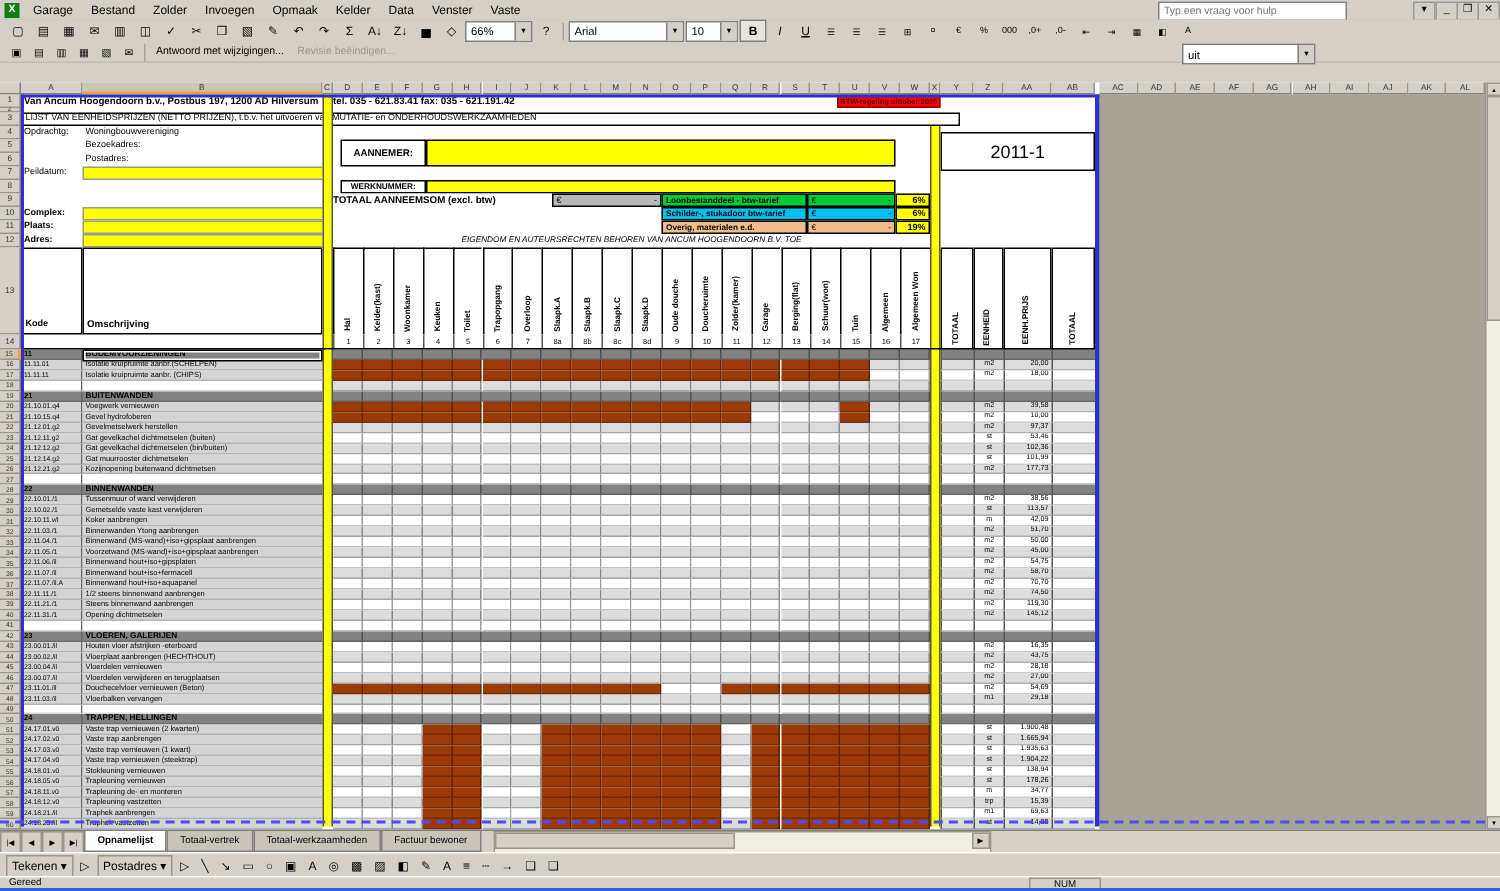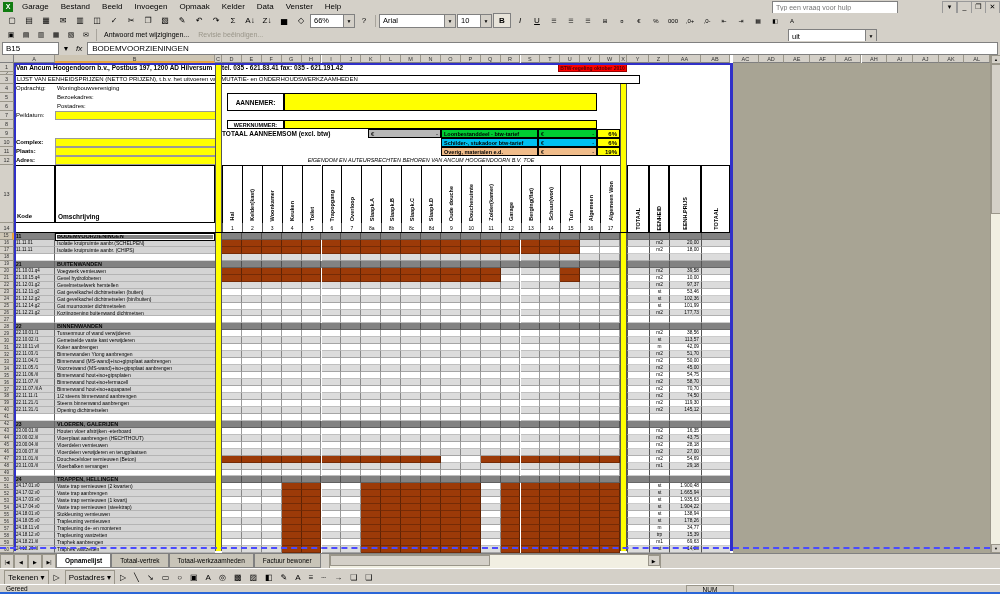--- a/index.html
+++ b/index.html
@@ -50,21 +50,21 @@
   .bottomedge{position:absolute;left:0;top:592px;width:1000px;height:2px;background:#2a66d8;}
   #vscroll{position:absolute;left:990px;top:55px;width:10px;height:498px;background:#f1efe2;border-left:1px solid #9a968a;}
 </style>
 </head>
 <body>
 
 <div class="screen">
 
   <div class="menubar">
     <span class="appicon">X</span>
-    <span id="menu-items"><span class="menu-item">Garage</span><span class="menu-item">Bestand</span><span class="menu-item">Beeld</span><span class="menu-item">Invoegen</span><span class="menu-item">Opmaak</span><span class="menu-item">Kelder</span><span class="menu-item">Data</span><span class="menu-item">Venster</span><span class="menu-item">Help</span></span>
+    <span id="menu-items"><span class="menu-item">Garage</span><span class="menu-item">Bestand</span><span class="menu-item">Zolder</span><span class="menu-item">Invoegen</span><span class="menu-item">Opmaak</span><span class="menu-item">Kelder</span><span class="menu-item">Data</span><span class="menu-item">Venster</span><span class="menu-item">Vaste</span></span>
     <input class="helpbox" placeholder="Typ een vraag voor hulp" style="">
     <span class="winbtn" style="left:942px;">▾</span>
     <span class="winbtn" style="left:957px;">_</span>
     <span class="winbtn" style="left:971px;">❐</span>
     <span class="winbtn" style="left:985px;">✕</span>
   </div>
 
   <div class="toolbar1">
     <span id="main-icons" style="display:inline-flex;gap:1px;">
         <span class="tbtn">▢</span>
@@ -133,43 +133,38 @@
       </span>
     <span class="sep"></span>
     <span style="font-size:7px;padding:0 4px;">Antwoord met wijzigingen...</span>
     <span style="font-size:7px;padding:0 4px;color:#9a968a;">Revisie beëindigen...</span>
     <span class="combo" style="position:absolute;left:788px;top:1px;width:84px;">
         <span>uit</span>
         <span class="da">▼</span>
       </span>
   </div>
 
-  <div class="fbar">
-    <span class="namebox">B15</span>
-    <span class="tbtn sm">▼</span>
-    <span style="font-style:italic;font-size:8px;padding:0 3px;">fx</span>
-    <span class="fxfield">BODEMVOORZIENINGEN</span>
-  </div>
 
   <div id="sheet">
 
     <div class="abs" style="left:0;top:0;width:14px;height:8px;background:#d4d0c8;border-right:1px solid #808080;border-bottom:1px solid #808080;"></div>
 
     <div class="abs" style="left:733px;top:8px;width:257px;height:490px;background:#a8a494;"></div>
 
     <div class="hc" style="left:14px;top:8px;width:201px;height:9px;background:#fff;font-weight:bold;font-size:6.5px;padding-left:2px;">Van Ancum Hoogendoorn b.v., Postbus 197, 1200 AD Hilversum</div>
     <div class="hc" style="left:222px;top:8px;width:336px;height:9px;background:#fff;font-weight:bold;font-size:6.5px;">tel. 035 - 621.83.41   fax: 035 - 621.191.42</div>
     <div class="hc" style="left:558px;top:8px;width:69px;height:9px;background:#ff0000;color:#500000;font-weight:bold;font-size:5px;text-align:center;border:1px solid #990000;">BTW-regeling oktober 2010</div>
     <div class="hc" style="left:14px;top:20px;width:626px;height:9px;background:#fff;border:1px solid #000;font-size:6px;line-height:7px;padding-left:2px;">LIJST VAN EENHEIDSPRIJZEN (NETTO PRIJZEN), t.b.v. het uitvoeren van MUTATIE- en ONDERHOUDSWERKZAAMHEDEN</div>
     <div class="hc" style="left:14px;top:29px;width:41px;height:9px;font-size:6px;padding-left:2px;">Opdrachtg:</div>
     <div class="hc" style="left:55px;top:29px;width:160px;height:9px;font-size:6px;padding-left:2px;">Woningbouwvereniging</div>
     <div class="hc" style="left:55px;top:38px;width:160px;height:9px;font-size:6px;padding-left:2px;">Bezoekadres:</div>
     <div class="hc" style="left:55px;top:47px;width:160px;height:9px;font-size:6px;padding-left:2px;">Postadres:</div>
     <div class="hc" style="left:227px;top:38px;width:57px;height:18px;background:#fff;border:1px solid #000;font-weight:bold;font-size:6.5px;text-align:center;line-height:17px;">AANNEMER:</div>
     <div class="hc" style="left:284px;top:38px;width:313px;height:18px;background:#ffff00;border:1px solid #000;"></div>
+    <div class="hc" style="left:627px;top:33px;width:103px;height:26px;background:#fff;border:1px solid #000;font-size:12px;text-align:center;line-height:25px;">2011-1</div>
     <div class="hc" style="left:14px;top:56px;width:41px;height:9px;font-size:6px;padding-left:2px;">Peildatum:</div>
     <div class="hc" style="left:55px;top:56px;width:167px;height:9px;background:#ffff00;border:1px solid #999;"></div>
     <div class="hc" style="left:227px;top:65px;width:57px;height:9px;background:#fff;border:1px solid #000;font-weight:bold;font-size:5.5px;text-align:center;line-height:8px;">WERKNUMMER:</div>
     <div class="hc" style="left:284px;top:65px;width:313px;height:9px;background:#ffff00;border:1px solid #000;"></div>
     <div class="hc" style="left:222px;top:74px;width:146px;height:9px;background:#fff;font-weight:bold;font-size:6.5px;">TOTAAL AANNEEMSOM (excl. btw)</div>
     <div class="hc" style="left:368px;top:74px;width:73px;height:9px;background:#b8b8b8;border:1px solid #000;display:flex;justify-content:space-between;font-size:6px;padding:0 2px;">
         <span>€</span>
         <span>-</span>
       </div>
     <div id="btw-rows">

